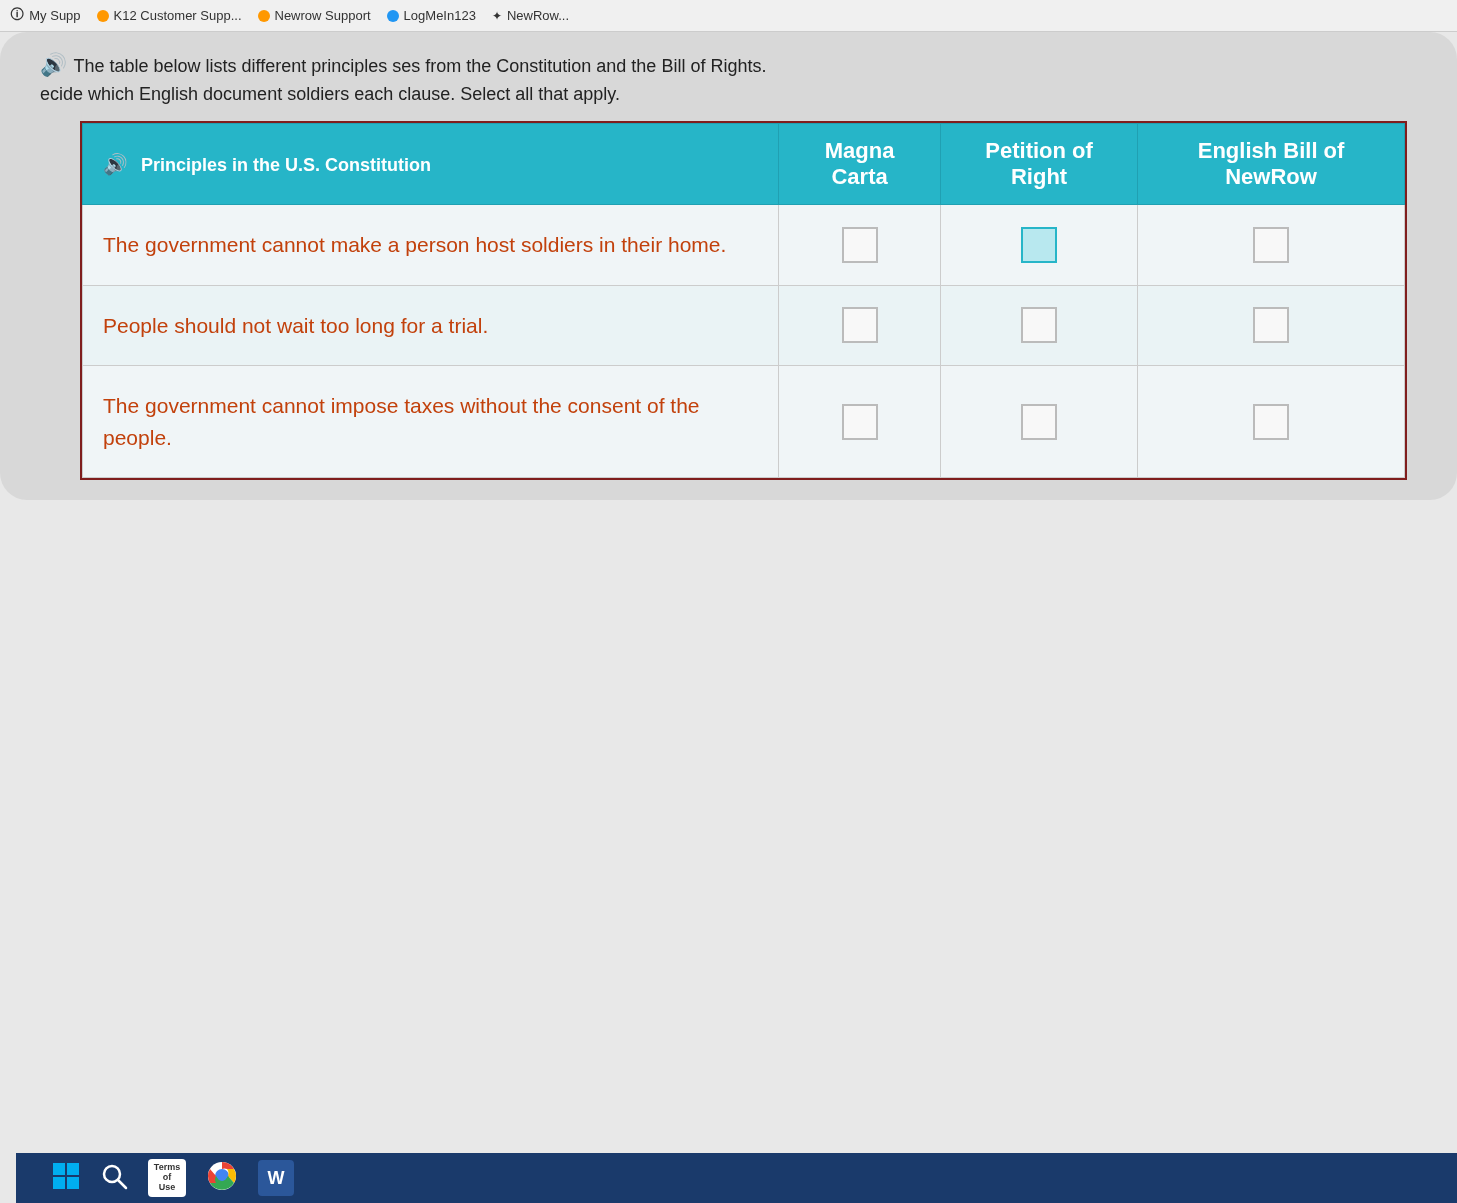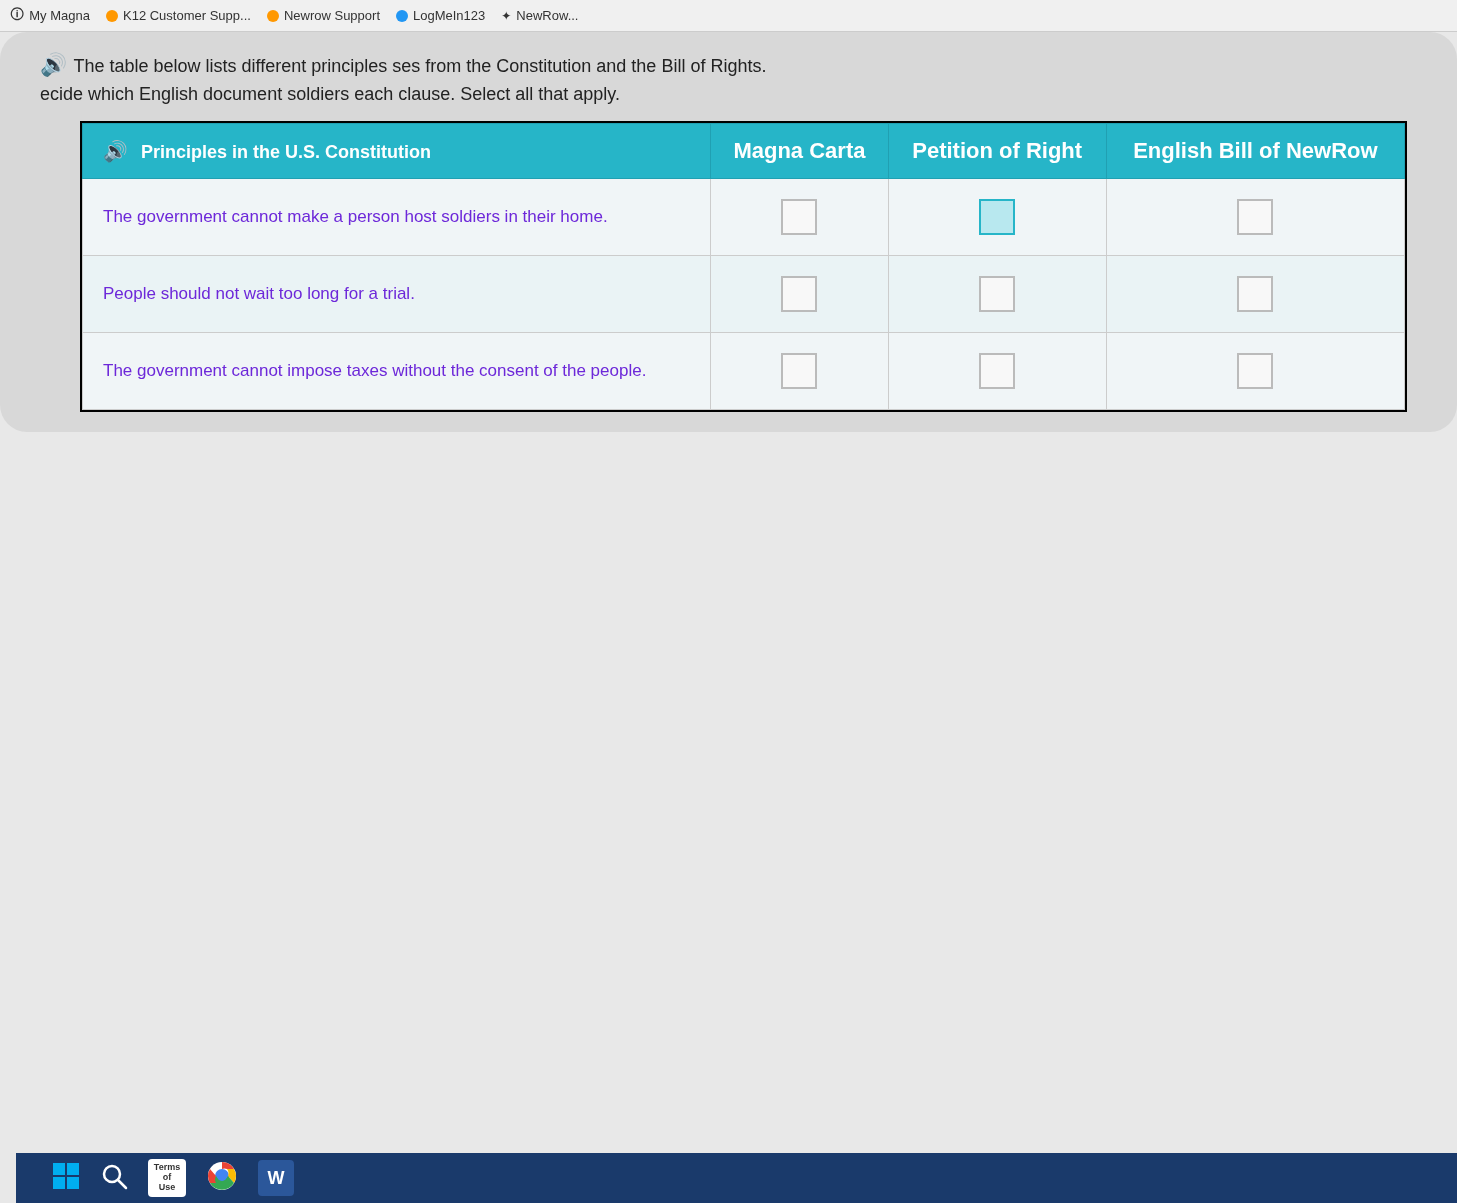--- a/index.html
+++ b/index.html
@@ -65,21 +65,21 @@
       color: #222;
       margin-bottom: 6px;
       padding-left: 40px;
     }
 
     
     .table-container {
       margin-left: 80px;
       margin-right: 20px;
       margin-top: 16px;
-      border: 2px solid #000000;
+      border: 2px solid #7f1d1d;
       background: #fff;
     }
 
     
     .main-table {
       width: 100%;
       border-collapse: collapse;
     }
 
     
@@ -101,22 +101,22 @@
 
     
     .data-row td {
       border: 1px solid #ccc;
       vertical-align: middle;
       padding: 20px 16px;
       background: #f0f5f7;
     }
 
     .data-row td.principle-text {
-      font-size: 17px;
-      color: #6d28d9;
+      font-size: 21px;
+      color: #c2410c;
       background: #f0f5f7;
       min-width: 480px;
       padding: 24px 20px;
       line-height: 1.5;
     }
 
     .data-row td.checkbox-cell {
       text-align: center;
       vertical-align: middle;
       background: #f0f5f7;
@@ -168,21 +168,21 @@
       color: #26b5c8;
       margin-right: 6px;
     }
   </style>
 </head>
 <body>
 
 <div class="browser-toolbar">
   <div class="tab-item">
     <span style="font-size:14px;">🛈</span>
-    <span>My Magna</span>
+    <span>My Supp</span>
   </div>
   <div class="tab-item">
     <span class="tab-icon-orange"></span>
     <span>K12 Customer Supp...</span>
   </div>
   <div class="tab-item">
     <span class="tab-icon-orange"></span>
     <span>Newrow Support</span>
   </div>
   <div class="tab-item">

